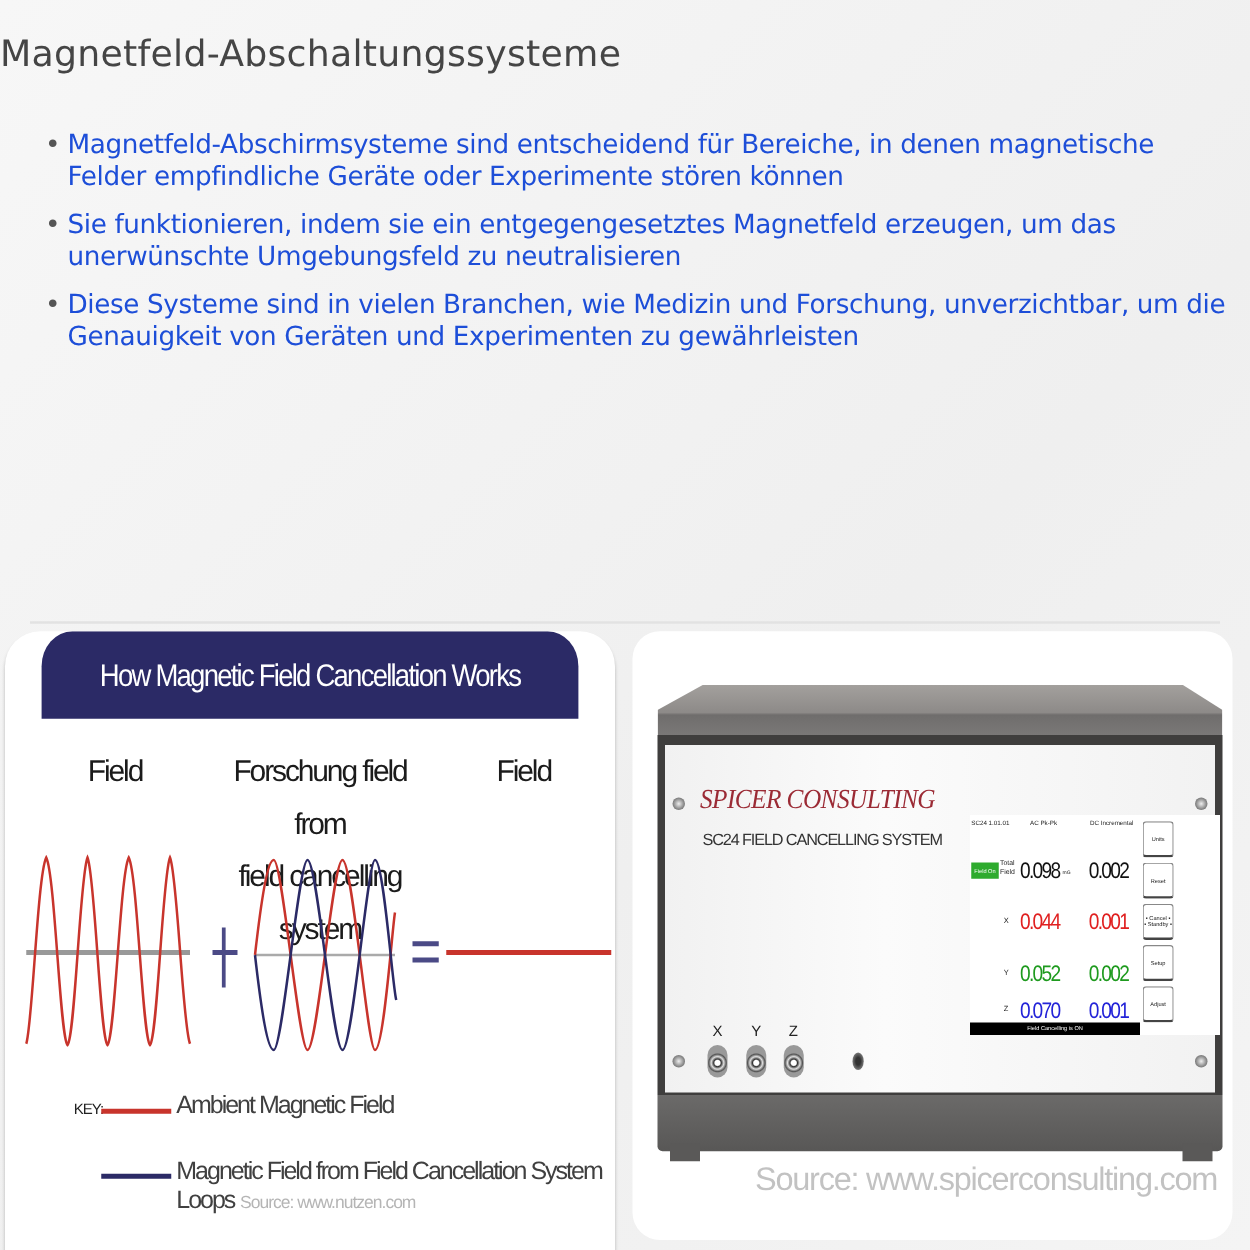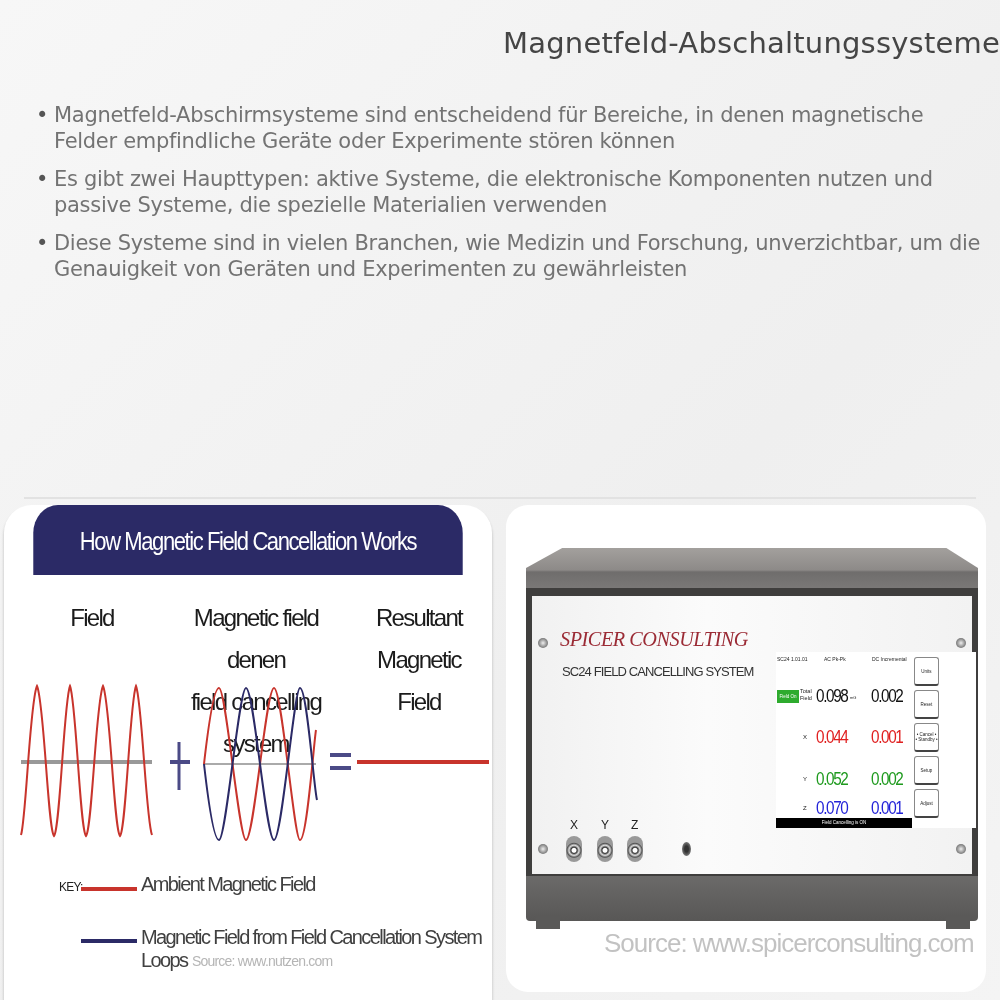--- a/index.html
+++ b/index.html
@@ -5,30 +5,30 @@
     * { box-sizing: border-box; margin: 0; padding: 0; }
     html, body { width: 1000px; height: 1000px; overflow: hidden; }
     body {
       background: linear-gradient(135deg, #f7f7f7 0%, #efefef 60%, #f4f4f4 100%);
       font-family: "DejaVu Sans", sans-serif;
       color: #3d3d3d;
       position: relative;
     }
     .page-title {
       position: absolute; left: 0; top: 26px; width: 1000px;
-      text-align: right; font-size: 29px; letter-spacing: 0.2px;
+      text-align: left; font-size: 29px; letter-spacing: 0.2px;
       color: #454545; font-weight: normal;
     }
     .bullets {
       position: absolute; left: 36px; top: 102px; width: 945px;
       list-style: none;
     }
     .bullets li {
       position: relative; padding-left: 18px;
-      font-size: 21px; line-height: 26px; color: #737373;
+      font-size: 21px; line-height: 26px; color: #1d4ed8;
       margin-bottom: 12px; letter-spacing: -0.3px;
     }
     .bullets li::before {
       content: "•"; position: absolute; left: 0; top: 0; color: #555;
     }
     .divider {
       position: absolute; left: 24px; top: 497px; width: 952px; height: 2px;
       background: #e2e2e2;
     }
     
@@ -142,38 +142,37 @@
       letter-spacing: -1px;
     }
   </style>
 </head>
 <body>
 
 <h1 class="page-title">Magnetfeld-Abschaltungssysteme</h1>
 
 <ul class="bullets">
   <li>Magnetfeld-Abschirmsysteme sind entscheidend für Bereiche, in denen magnetische Felder empfindliche Geräte oder Experimente stören können</li>
-  <li>Es gibt zwei Haupttypen: aktive Systeme, die elektronische Komponenten nutzen und passive Systeme, die spezielle Materialien verwenden</li>
+  <li>Sie funktionieren, indem sie ein entgegengesetztes Magnetfeld erzeugen, um das unerwünschte Umgebungsfeld zu neutralisieren</li>
   <li>Diese Systeme sind in vielen Branchen, wie Medizin und Forschung, unverzichtbar, um die Genauigkeit von Geräten und Experimenten zu gewährleisten</li>
 </ul>
 
 <div class="divider"></div>
 
 <div class="left-panel">
   <div class="lp-header">How Magnetic Field Cancellation Works</div>
 
   <div class="lp-col-label" style="left:14px;width:148px;">
     <div>Field</div>
   </div>
   <div class="lp-col-label" style="left:172px;width:160px;">
-    <div>Magnetic field denen</div>
+    <div>Forschung field from</div>
     <div>field cancelling system</div>
   </div>
   <div class="lp-col-label" style="left:340px;width:150px;">
-    <div>Resultant Magnetic</div>
     <div>Field</div>
   </div>
 
   <svg class="wave-svg" width="488" height="180" viewBox="0 0 488 180">
 
     <line x1="17" y1="82" x2="148" y2="82" stroke="#999" stroke-width="4"></line>
     <path d="M17,155 C22,140 26,20 33,6 C40,20 44,150 50,156 C56,150 60,20 66,6 C72,20 76,150 82,156 C88,150 92,20 99,6 C106,20 110,150 116,156 C122,150 126,20 132,6 C138,20 142,140 148,155" fill="none" stroke="#c8342c" stroke-width="2"></path>
 
     <line x1="166" y1="82" x2="186" y2="82" stroke="#4b4a86" stroke-width="4"></line>
     <line x1="175" y1="62" x2="175" y2="110" stroke="#4b4a86" stroke-width="3"></line>

